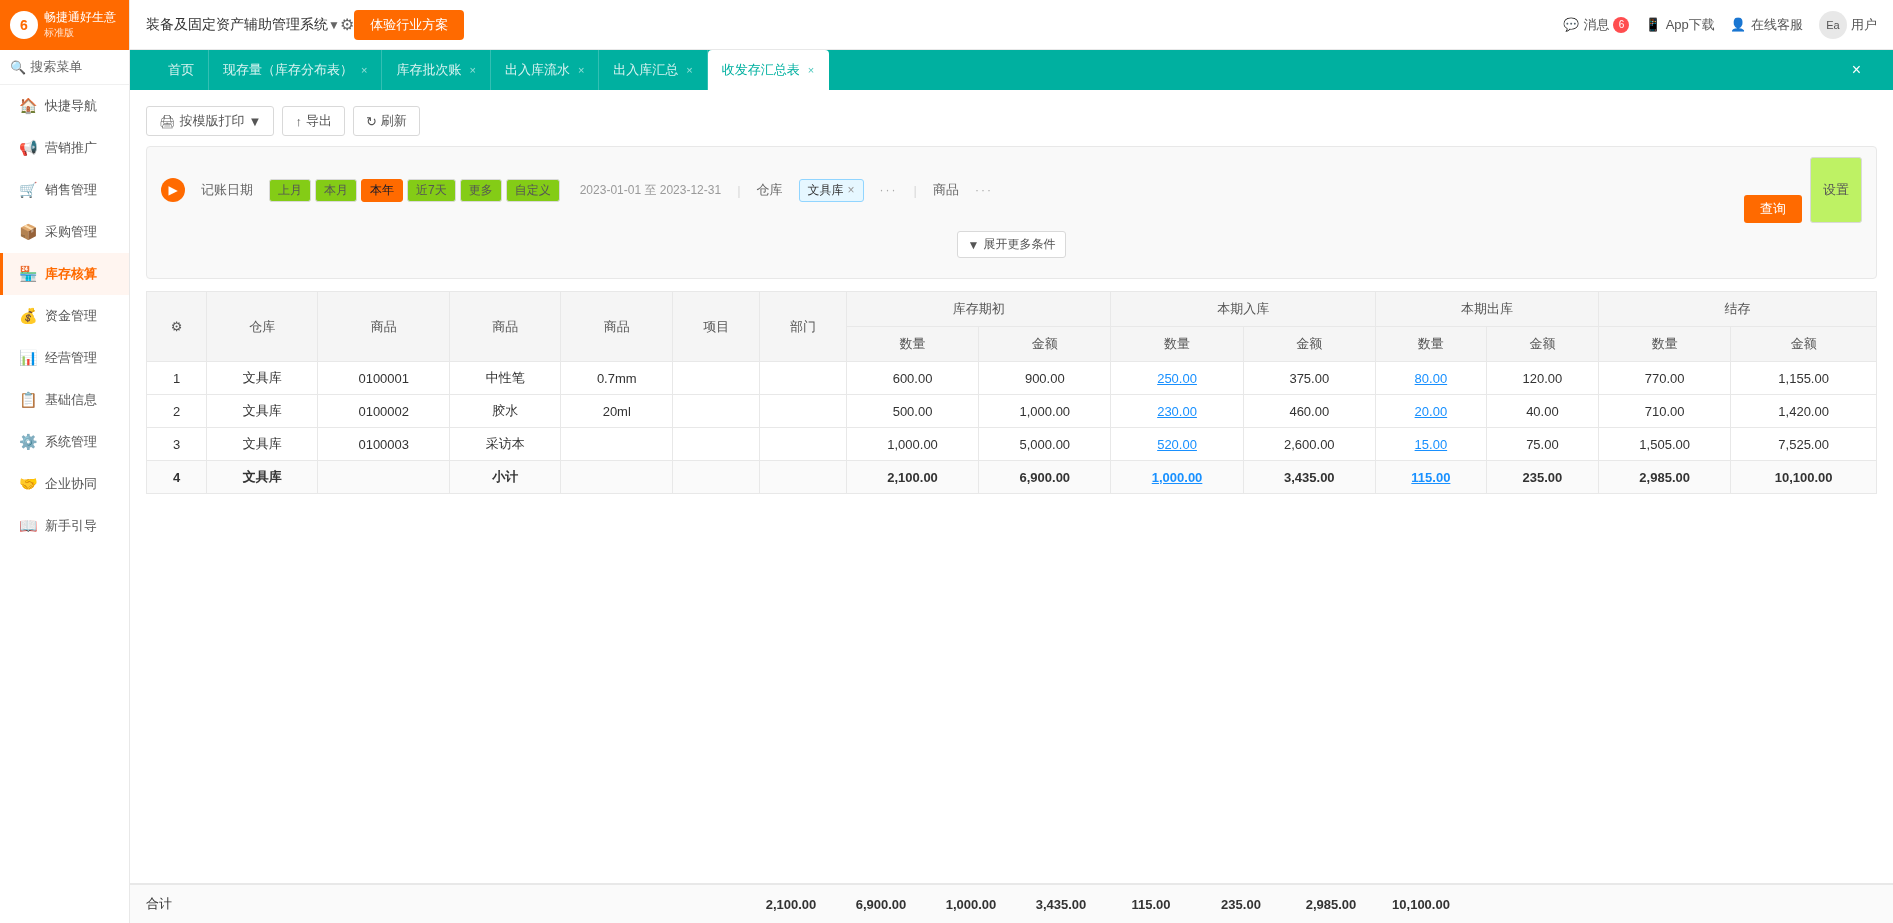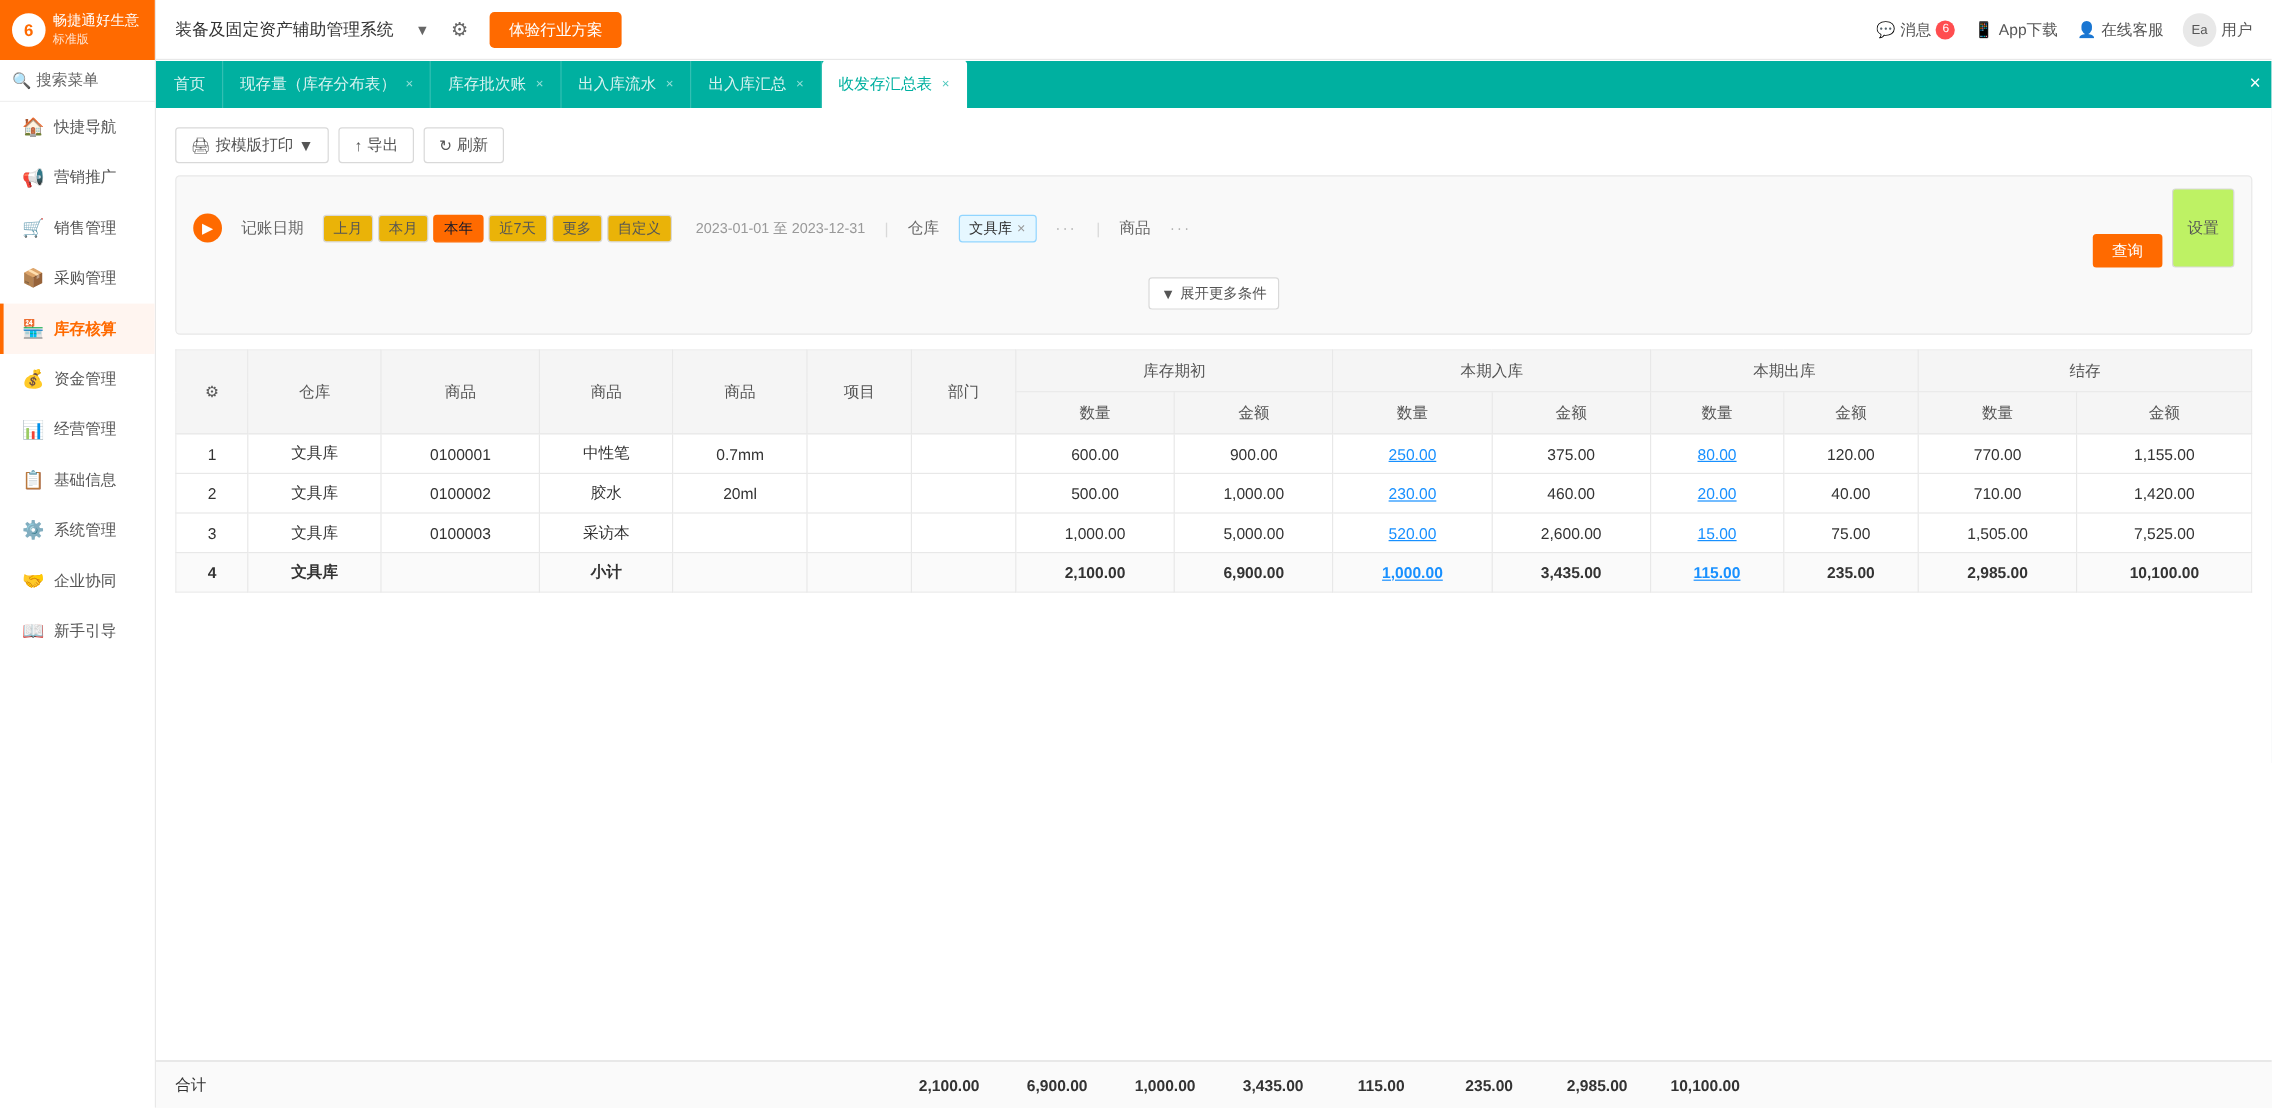--- a/index.html
+++ b/index.html
@@ -32,21 +32,21 @@
     }
     .sidebar-item.active { background: #fff5f0; color: #ff6a00; border-left-color: #ff6a00; font-weight: bold; }
     .sidebar-item-icon { font-size: 15px; width: 18px; text-align: center; }
 
     
     .header {
       position: fixed; left: 130px; top: 0; right: 0; height: 50px;
       background: #fff; border-bottom: 1px solid #e8e8e8; z-index: 99;
       display: flex; align-items: center; justify-content: space-between; padding: 0 16px;
     }
-    .header-left { display: flex; align-items: center; gap: 18px; }
+    .header-left { display: flex; align-items: center; gap: 0; }
     .header-title { font-size: 14px; color: #333; }
     .header-dropdown { font-size: 12px; color: #666; cursor: pointer; }
     .header-settings { cursor: pointer; color: #666; font-size: 16px; }
     .header-btn {
       background: #ff6a00; color: #fff; border: none; padding: 6px 16px;
       border-radius: 4px; cursor: pointer; font-size: 13px;
     }
     .header-right { display: flex; align-items: center; gap: 16px; color: #555; font-size: 13px; }
     .header-right-item { display: flex; align-items: center; gap: 4px; cursor: pointer; }
     .badge {
@@ -57,21 +57,21 @@
       width: 28px; height: 28px; border-radius: 50%; background: #e8e8e8;
       display: flex; align-items: center; justify-content: center; font-size: 11px;
     }
 
     
     .main { margin-left: 130px; padding-top: 50px; }
 
     
     .tab-bar {
       background: #00b0a0; display: flex; align-items: center; height: 40px;
-      padding: 0 1px; gap: 0; overflow-x: auto;
+      padding: 0 24px; gap: 0; overflow-x: auto;
     }
     .tab-item {
       display: flex; align-items: center; gap: 6px; padding: 0 14px;
       height: 40px; color: rgba(255,255,255,0.85); cursor: pointer;
       font-size: 13px; white-space: nowrap; border-right: 1px solid rgba(255,255,255,0.2);
     }
     .tab-item.active { background: #fff; color: #00b0a0; font-weight: 400; border-radius: 4px 4px 0 0; }
     .tab-close { font-size: 11px; opacity: 0.7; margin-left: 2px; }
     .tab-bar-close { margin-left: auto; color: #fff; cursor: pointer; font-size: 16px; padding: 0 8px; }
 
@@ -83,21 +83,21 @@
 
     
     .filter-bar {
       background: #f9f9f9; border: 1px solid #e8e8e8; border-radius: 4px;
       padding: 10px 14px; margin-bottom: 12px;
     }
     .filter-row { display: flex; align-items: center; gap: 16px; flex-wrap: wrap; }
     .filter-label { color: #666; font-size: 13px; }
     .date-shortcuts { display: flex; align-items: center; gap: 4px; }
     .date-btn {
-      padding: 2px 8px; border: 1px solid #d9d9d9; background: #eab308;
+      padding: 2px 8px; border: 1px solid #d9d9d9; background: #84cc16;
       border-radius: 3px; cursor: pointer; font-size: 12px; color: #555;
     }
     .date-btn.active { background: #ff6a00; color: #0f172a; border-color: #ff6a00; }
     .date-range { font-size: 12px; color: #999; margin-left: 4px; }
     .filter-separator { color: #d9d9d9; }
     .warehouse-tag {
       background: #e6f7ff; border: 1px solid #91d5ff; border-radius: 3px;
       padding: 2px 8px; font-size: 12px; display: flex; align-items: center; gap: 4px;
     }
     .warehouse-tag-close { cursor: pointer; color: #999; }

